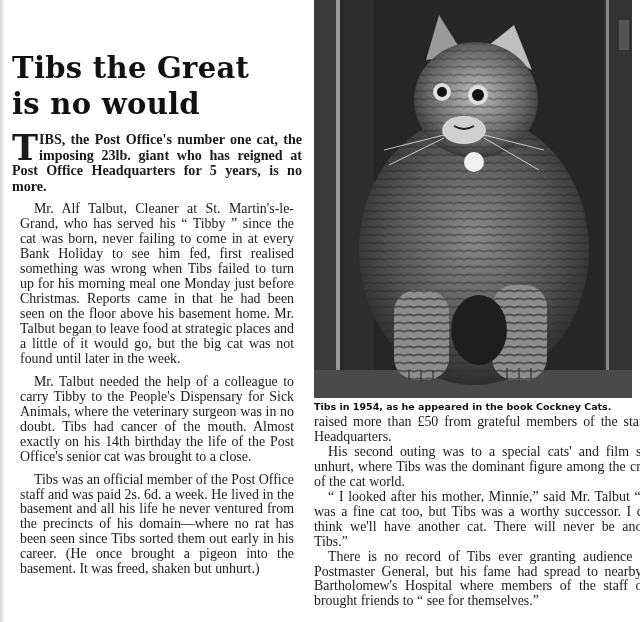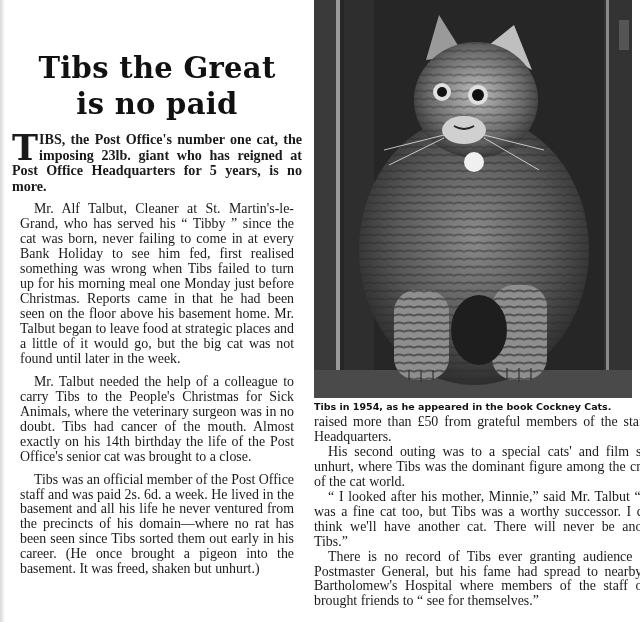--- a/index.html
+++ b/index.html
@@ -11,21 +11,21 @@
       position: relative;
     }
     .left-edge {
       position: absolute; left: 0; top: 0; width: 5px; height: 622px;
       background: linear-gradient(to right, #d8d8d8, #ffffff);
     }
     .left-col {
       position: absolute; left: 12px; top: 0; width: 290px;
     }
     .headline {
-      text-align: center;
+      text-align: left;
       font-family: "DejaVu Serif", "Liberation Serif", serif;
       font-weight: bold;
       font-size: 29px;
       line-height: 36px;
       margin: 50px 0 0 0;
       letter-spacing: 0.3px;
       color: #111;
     }
     .lede {
       margin-top: 10px;
@@ -82,30 +82,30 @@
     .right-text p.cont { text-indent: 0; }
   </style>
 </head>
 <body>
 
 <div class="left-edge"></div>
 
 <div class="left-col">
   <h1 class="headline">
     <span>Tibs the Great</span><br>
-    <span>is no paid</span>
+    <span>is no would</span>
   </h1>
 
   <div class="lede">
     <span class="dropcap">T</span><span>IBS, the Post Office's number one cat, the imposing 23lb. giant who has reigned at Post Office Headquarters for 5 years, is no more.</span>
   </div>
 
   <div class="body-text">
     <p class="first">Mr. Alf Talbut, Cleaner at St. Martin's-le-Grand, who has served his “ Tibby ” since the cat was born, never failing to come in at every Bank Holiday to see him fed, first realised something was wrong when Tibs failed to turn up for his morning meal one Monday just before Christmas.  Reports came in that he had been seen on the floor above his basement home.  Mr. Talbut began to leave food at strategic places and a little of it would go, but the big cat was not found until later in the week.</p>
-    <p>Mr. Talbut needed the help of a colleague to carry Tibs to the People's Christmas for Sick Animals, where the veterinary surgeon was in no doubt.  Tibs had cancer of the mouth.  Almost exactly on his 14th birthday the life of the Post Office's senior cat was brought to a close.</p>
+    <p>Mr. Talbut needed the help of a colleague to carry Tibby to the People's Dispensary for Sick Animals, where the veterinary surgeon was in no doubt.  Tibs had cancer of the mouth.  Almost exactly on his 14th birthday the life of the Post Office's senior cat was brought to a close.</p>
     <p>Tibs was an official member of the Post Office staff and was paid 2s. 6d. a week.  He lived in the basement and all his life he never ventured from the precincts of his domain—where no rat has been seen since Tibs sorted them out early in his career.  (He once brought a pigeon into the basement.  It was freed, shaken but unhurt.)</p>
   </div>
 </div>
 
 <div class="right-col">
   <div class="photo">
     <svg width="318" height="398" viewBox="0 0 318 398">
       <defs>
         <radialGradient id="body" cx="50%" cy="45%" r="55%">
           <stop offset="0%" stop-color="#8a8a8a"></stop>

